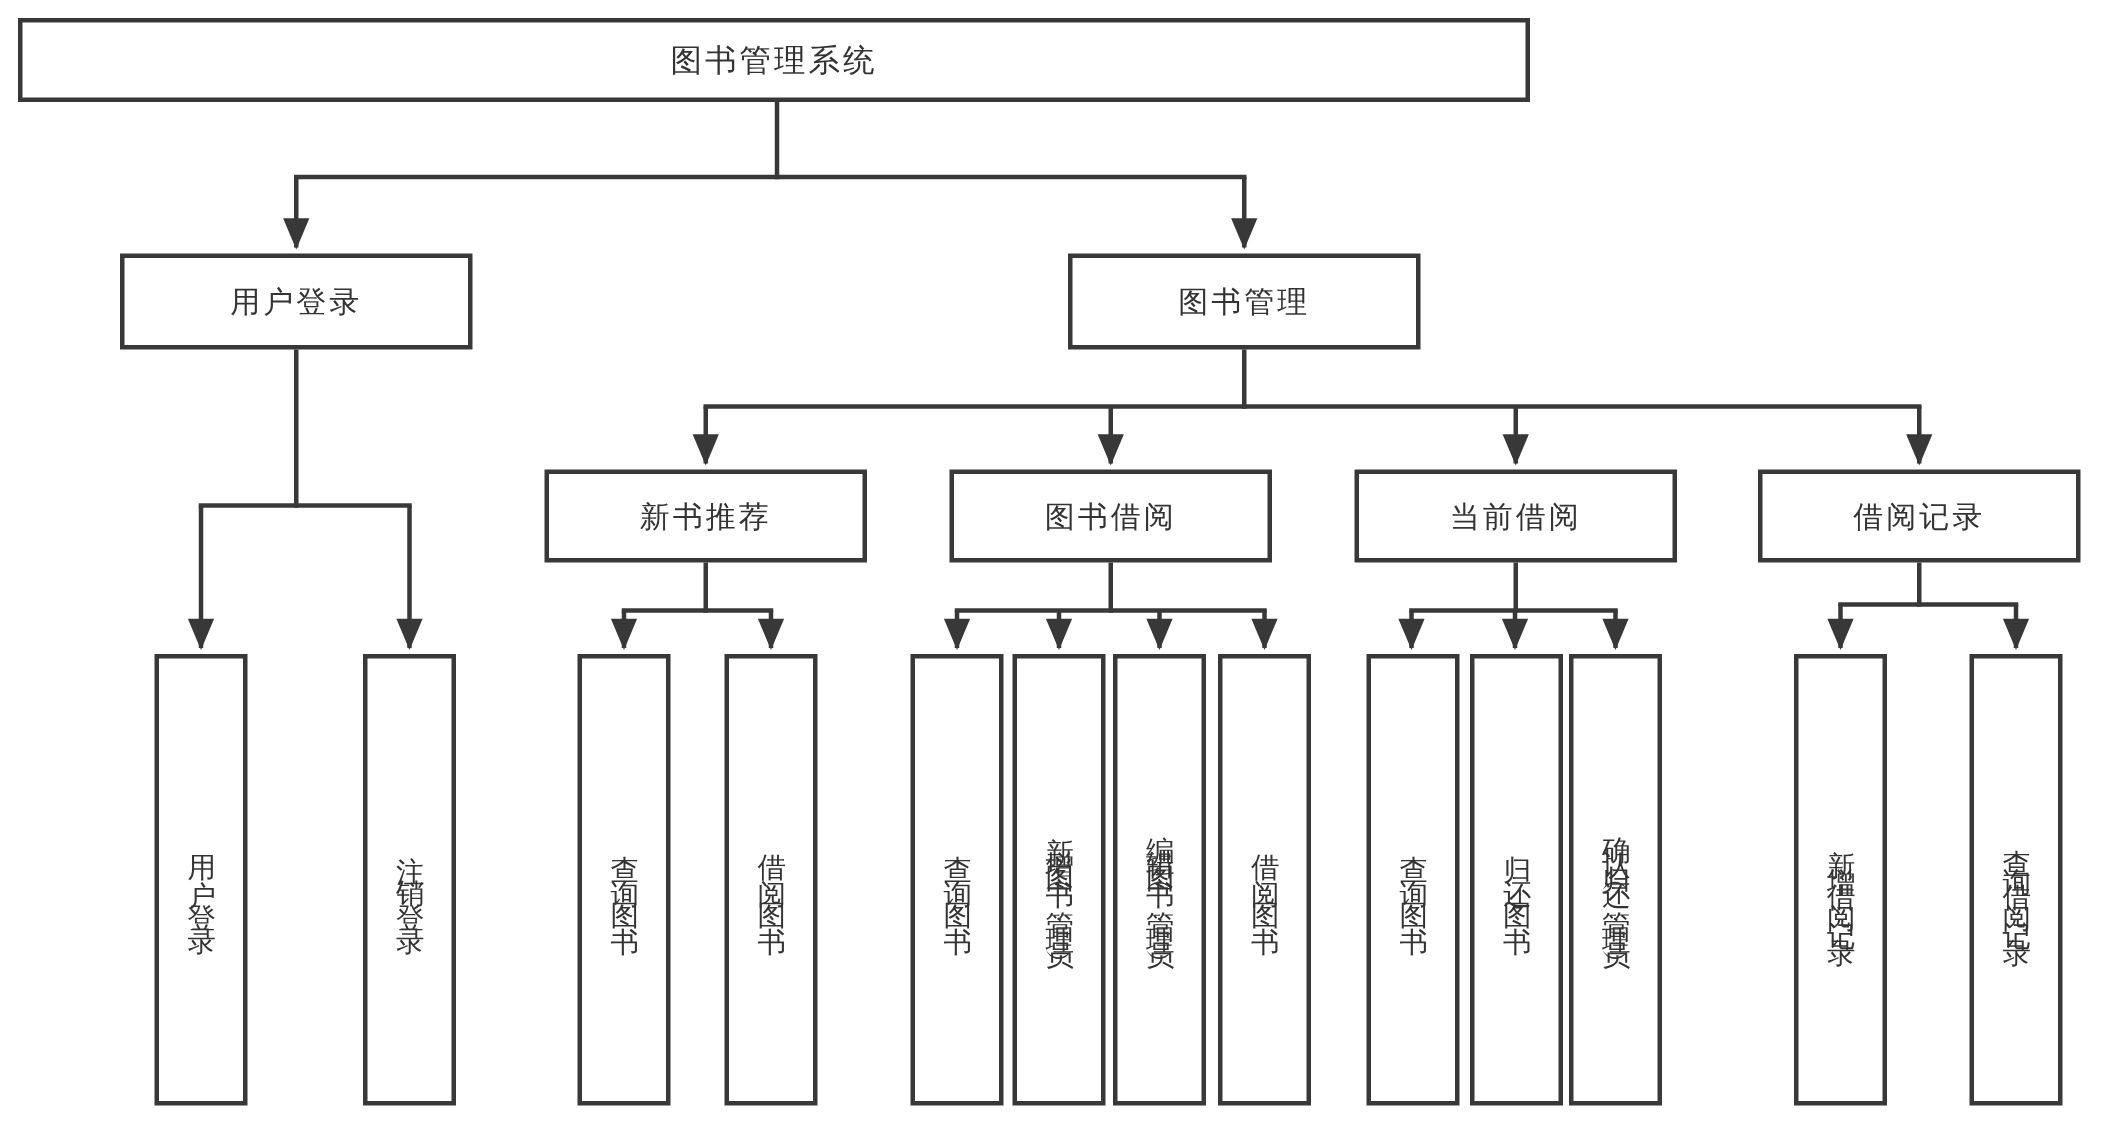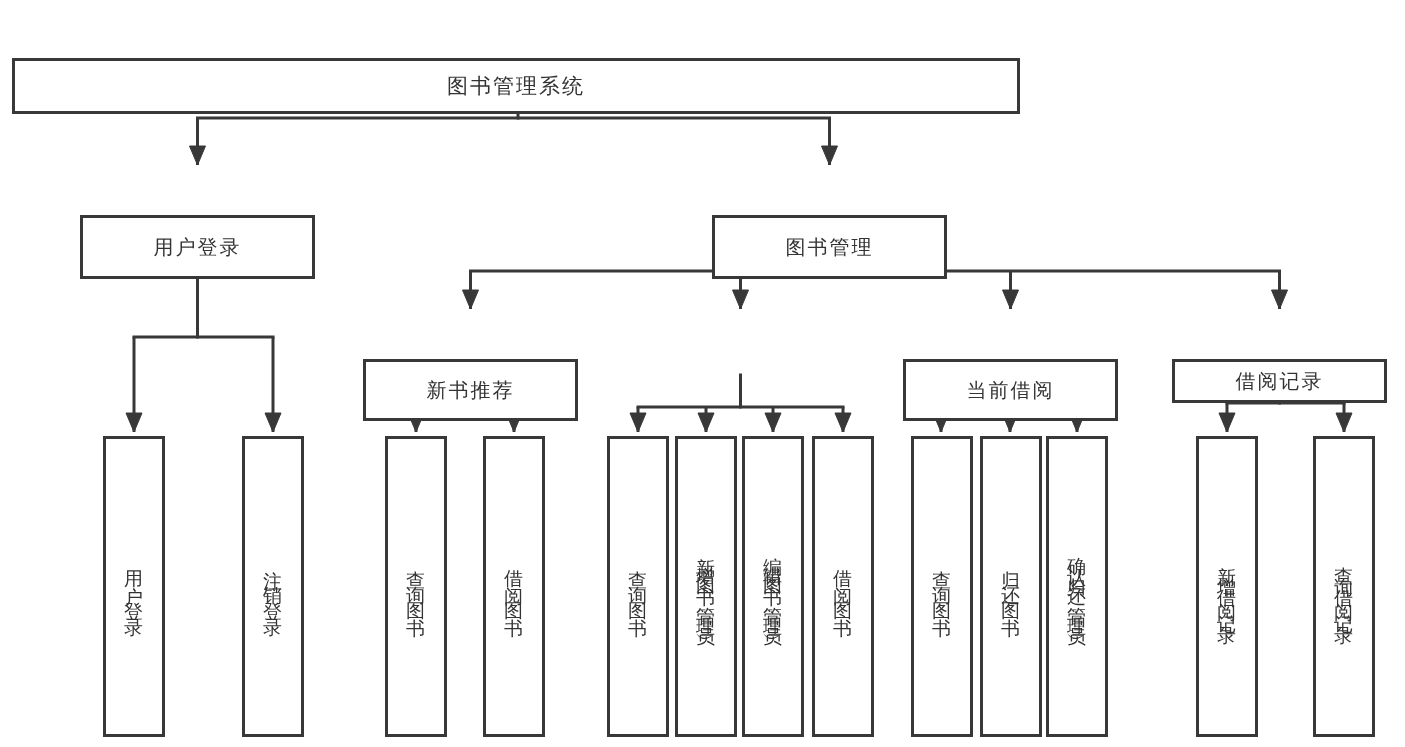--- a/index.html
+++ b/index.html
@@ -29,21 +29,20 @@
     display: flex;
     align-items: center;
     justify-content: center;
     text-align: center;
     z-index: 2;
   }
   .h {
     font-size: 20px;
     letter-spacing: 2px;
     white-space: nowrap;
-    margin-top: 46px;
   }
   .root {
     font-size: 21px;
     letter-spacing: 2px;
   }
   .v {
     writing-mode: vertical-rl;
     text-orientation: mixed;
     font-size: 19px;
     letter-spacing: 16px;
@@ -111,22 +110,23 @@
       <path d="M1344,403 V432" marker-end="url(#arw)"></path>
     </g>
   </svg>
 
   <div class="node h root" style="left:12px; top:12px; width:1008px; height:56px;">图书管理系统</div>
 
   <div class="node h" style="left:80px; top:169px; width:235px; height:64px;">用户登录</div>
   <div class="node h" style="left:363px; top:313px; width:215px; height:62px;">新书推荐</div>
 
   <div class="node h" style="left:712px; top:169px; width:235px; height:64px;">图书管理</div>
+  <div class="node h" style="left:633px; top:313px; width:215px; height:62px;">图书借阅</div>
   <div class="node h" style="left:903px; top:313px; width:215px; height:62px;text-align:center;">当前借阅</div>
-  <div class="node h" style="left:1172px; top:313px; width:215px; height:44px;">借阅记录</div>
+  <div class="node h" style="left:1172px; top:313px; width:215px; height:62px;">借阅记录</div>
 
   <div class="node v" style="left:103px; top:436px; width:62px; height:301px;">用户登录</div>
   <div class="node v" style="left:242px; top:436px; width:62px; height:301px;">注销登录</div>
 
   <div class="node v" style="left:385px; top:436px; width:62px; height:301px;">查询图书</div>
   <div class="node v" style="left:483px; top:436px; width:62px; height:301px;">借阅图书</div>
 
   <div class="node v" style="left:607px; top:436px; width:62px; height:301px;">查询图书</div>
   <div class="node v dense" style="left:675px; top:436px; width:62px; height:301px;">新增图书（管理员）</div>
   <div class="node v dense" style="left:742px; top:436px; width:62px; height:301px;">编辑图书（管理员）</div>

